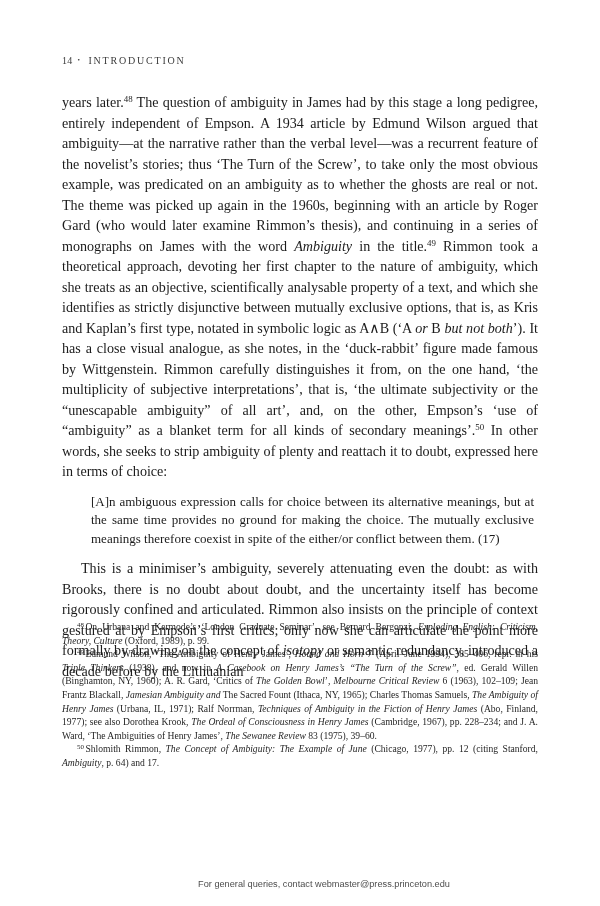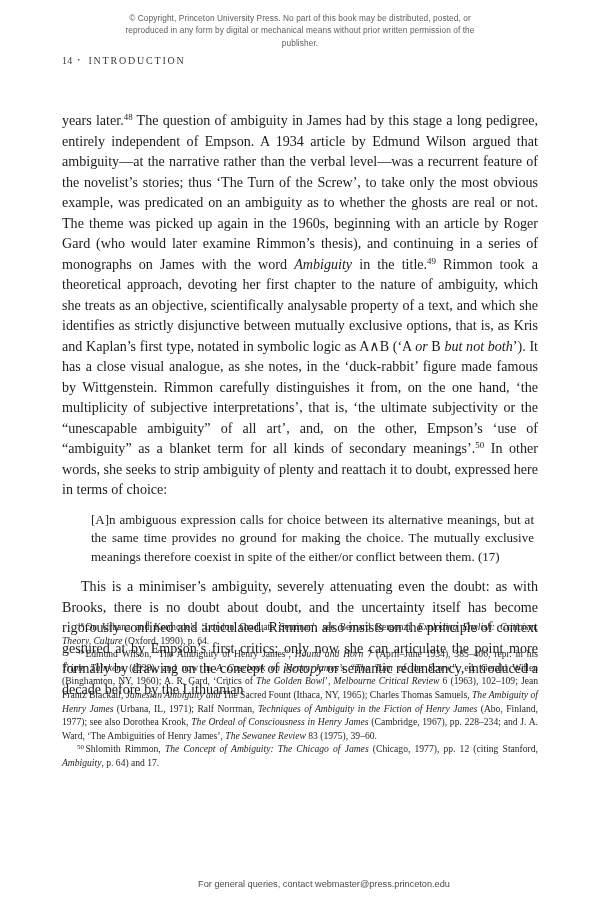--- a/index.html
+++ b/index.html
@@ -58,21 +58,21 @@
     vertical-align: 2px;
   }
   .running-head .chap {
     letter-spacing: 0.18em;
   }
 
   
   .body-block {
     position: absolute;
     left: 62px;
-    top: 110px;
+    top: 92px;
     width: 476px;
   }
   p.body-para {
     margin: 0;
     font-size: 14.1px;
     line-height: 20.5px;
     text-align: justify;
     text-justify: inter-word;
     hyphens: manual;
     color: #1b1b1b;
@@ -130,37 +130,36 @@
     font-size: 9.2px;
     color: #4d4d4d;
     padding-left: 24px;
   }
 </style>
 </head>
 <body>
 
 <div class="page">
 
-  <div class="copyright-notice">© Copyright, Princeton University Press. No part of this book may be distributed, posted, or reproduced in any form by digital or mechanical means without prior written permission of the publisher.</div>
 
   <div class="running-head">
     <span class="folio">14</span><span class="sep">•</span><span class="chap">INTRODUCTION</span>
   </div>
 
   <div class="body-block">
     <p class="body-para"><span>years later.</span><sup class="fn">48</sup><span> The question of ambiguity in James had by this stage a long pedigree, entirely independent of Empson. A 1934 article by Edmund Wilson argued that ambiguity—at the narrative rather than the verbal level—was a recurrent feature of the novelist’s stories; thus ‘The Turn of the Screw’, to take only the most obvious example, was predicated on an ambiguity as to whether the ghosts are real or not. The theme was picked up again in the 1960s, beginning with an article by Roger Gard (who would later examine Rimmon’s thesis), and continuing in a series of monographs on James with the word </span><i>Ambiguity</i><span> in the title.</span><sup class="fn">49</sup><span> Rimmon took a theoretical approach, devoting her first chapter to the nature of ambiguity, which she treats as an objective, scientifically analysable property of a text, and which she identifies as strictly disjunctive between mutually exclusive options, that is, as Kris and Kaplan’s first type, notated in symbolic logic as A∧B (‘A </span><i>or</i><span> B </span><i>but not both</i><span>’). It has a close visual analogue, as she notes, in the ‘duck-rabbit’ figure made famous by Wittgenstein. Rimmon carefully distinguishes it from, on the one hand, ‘the multiplicity of subjective interpretations’, that is, ‘the ultimate subjectivity or the “unescapable ambiguity” of all art’, and, on the other, Empson’s ‘use of “ambiguity” as a blanket term for all kinds of secondary meanings’.</span><sup class="fn">50</sup><span> In other words, she seeks to strip ambiguity of plenty and reattach it to doubt, expressed here in terms of choice:</span></p>
 
     <div class="blockquote">
       <p>[A]n ambiguous expression calls for choice between its alternative meanings, but at the same time provides no ground for making the choice. The mutually exclusive meanings therefore coexist in spite of the either/or conflict between them. (17)</p>
     </div>
 
     <p class="body-para indent"><span>This is a minimiser’s ambiguity, severely attenuating even the doubt: as with Brooks, there is no doubt about doubt, and the uncertainty itself has become rigorously confined and articulated. Rimmon also insists on the principle of context gestured at by Empson’s first critics; only now she can articulate the point more formally by drawing on the concept of </span><i>isotopy</i><span> or semantic redundancy, introduced a decade before by the Lithuanian</span></p>
   </div>
 
   <div class="footnotes">
-    <p><sup class="fnmark">48</sup><span>On Urbana and Kermode’s ‘London Graduate Seminar’, see Bernard Bergonzi, </span><i>Exploding English: Criticism, Theory, Culture</i><span> (Oxford, 1990), p. 64.</span></p>
+    <p><sup class="fnmark">48</sup><span>On Urbana and Kermode’s ‘London Graduate Seminar’, see Bernard Bergonzi, </span><i>Exploding English: Criticism, Theory, Culture</i><span> (Oxford, 1989), p. 99.</span></p>
     <p><sup class="fnmark">49</sup><span>Edmund Wilson, ‘The Ambiguity of Henry James’, </span><i>Hound and Horn</i><span> 7 (April–June 1934), 385–406, repr. in his </span><i>Triple Thinkers</i><span> (1938), and now in </span><i>A Casebook on Henry James’s “The Turn of the Screw”</i><span>, ed. Gerald Willen (Binghamton, NY, 1960); A. R. Gard, ‘Critics of </span><i>The Golden Bowl</i><span>’, </span><i>Melbourne Critical Review</i><span> 6 (1963), 102–109; Jean Frantz Blackall, </span><i>Jamesian Ambiguity and</i><span> The Sacred Fount (Ithaca, NY, 1965); Charles Thomas Samuels, </span><i>The Ambiguity of Henry James</i><span> (Urbana, IL, 1971); Ralf Norrman, </span><i>Techniques of Ambiguity in the Fiction of Henry James</i><span> (Abo, Finland, 1977); see also Dorothea Krook, </span><i>The Ordeal of Consciousness in Henry James</i><span> (Cambridge, 1967), pp. 228–234; and J. A. Ward, ‘The Ambiguities of Henry James’, </span><i>The Sewanee Review</i><span> 83 (1975), 39–60.</span></p>
-    <p><sup class="fnmark">50</sup><span>Shlomith Rimmon, </span><i>The Concept of Ambiguity: The Chicago of James</i><span> (Chicago, 1977), pp. 12 (citing Stanford, </span><i>Ambiguity</i><span>, p. 64) and 17.</span></p>
+    <p><sup class="fnmark">50</sup><span>Shlomith Rimmon, </span><i>The Concept of Ambiguity: The Example of June</i><span> (Chicago, 1977), pp. 12 (citing Stanford, </span><i>Ambiguity</i><span>, p. 64) and 17.</span></p>
   </div>
 
   <div class="page-footer">For general queries, contact webmaster@press.princeton.edu</div>
 
 </div>
 
 </body></html>

